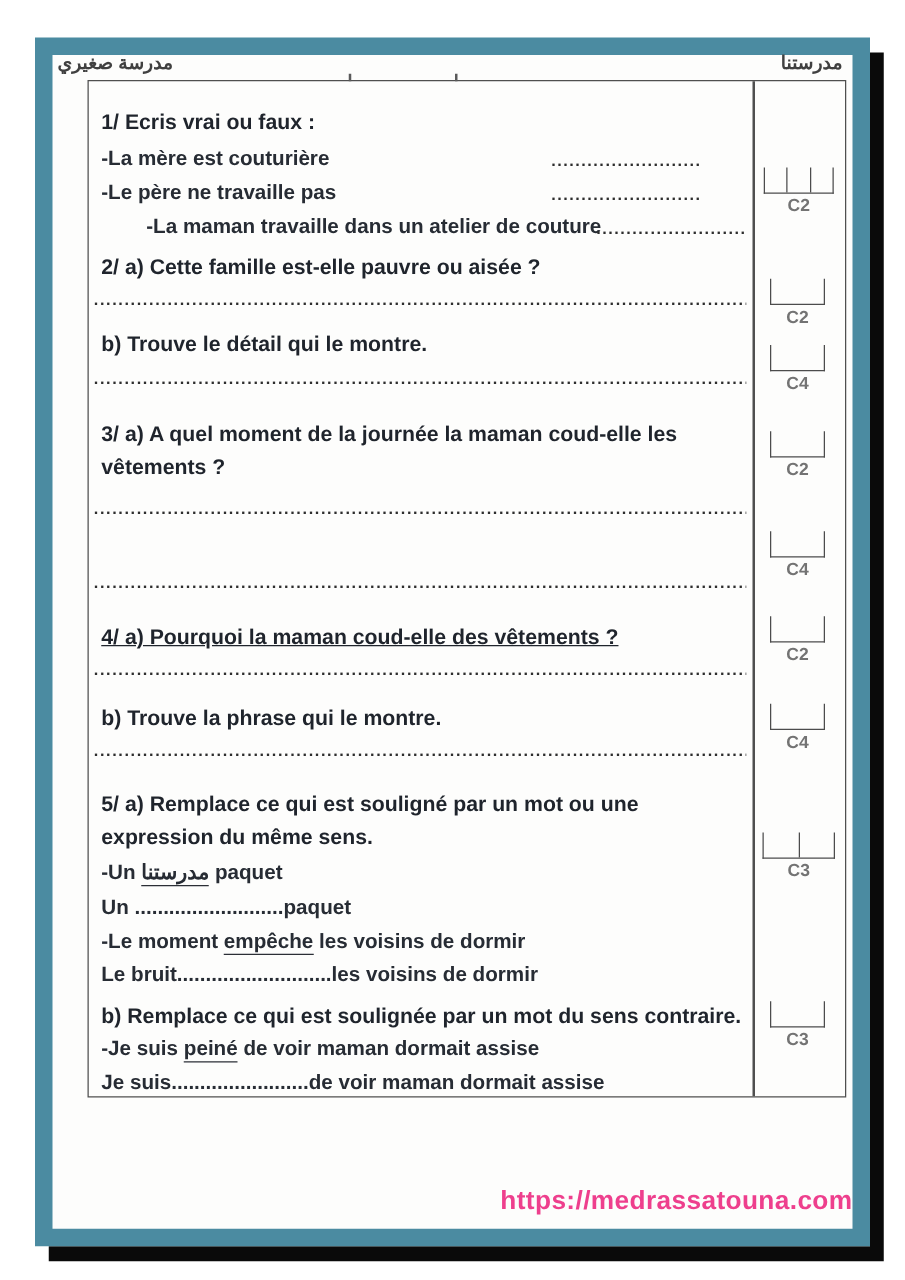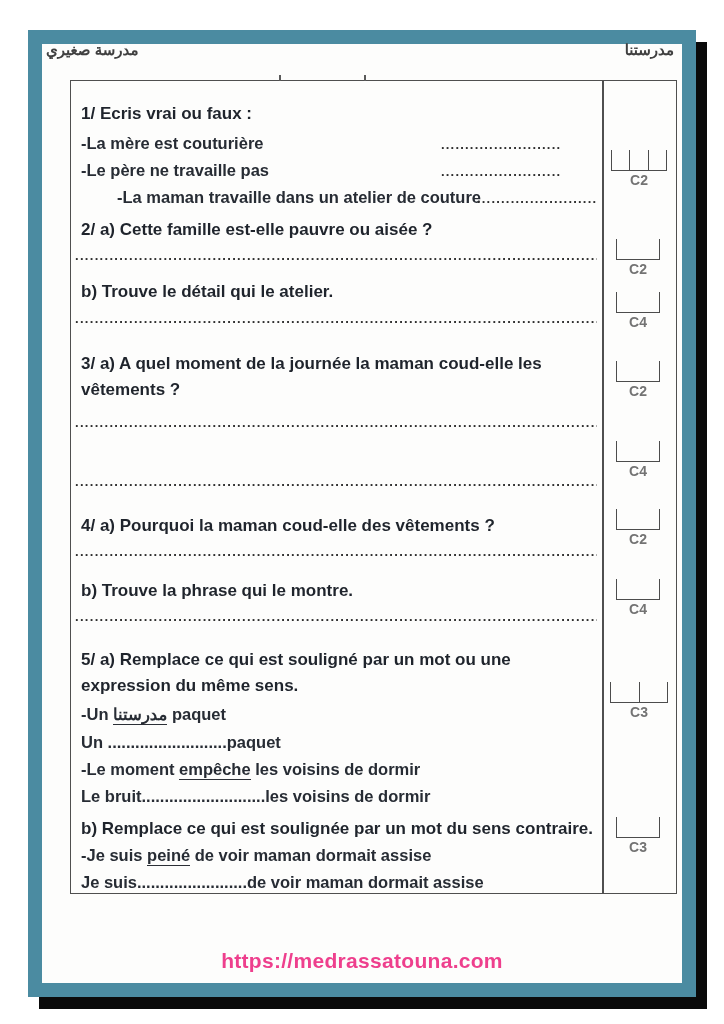--- a/index.html
+++ b/index.html
@@ -12,21 +12,21 @@
     border:14px solid #4b8ba1;background:#fdfdfc;
     box-shadow:11px 12px 0 #0a0a0a;
   }
   .hdr-ar{
     position:absolute;top:-3px;font-size:15px;font-weight:700;color:#404040;
     direction:rtl;letter-spacing:0;
   }
   .hdr-left{left:4px;}
   .hdr-right{right:8px;}
   .sheet{
-    position:absolute;left:28px;top:36px;width:605px;height:812px;
+    position:absolute;left:28px;top:20px;width:605px;height:812px;
     border:1.5px solid #4f4f4f;background:#fdfdfc;
   }
   .score-divider{
     position:absolute;left:531px;top:0;bottom:0;width:1.5px;background:#4f4f4f;
   }
   .tick{
     position:absolute;top:-6px;width:1.5px;height:6px;background:#5a5a5a;
   }
   .blk{position:absolute;left:10px;width:512px;}
   .qtitle{font-size:17px;font-weight:700;line-height:26px;color:#1f242c;}
@@ -43,21 +43,21 @@
   .uline{border-bottom:1.6px solid #2b2f36;padding-bottom:1px;}
   .scorebox{position:absolute;text-align:center;}
   .bracket{
     border-left:1.7px solid #4c4c4c;border-right:1.7px solid #4c4c4c;
     border-bottom:1.7px solid #4c4c4c;height:20px;display:flex;
   }
   .bracket .cell{flex:1;}
   .bracket .cell + .cell{border-left:1.7px solid #4c4c4c;}
   .scorelabel{font-size:14px;font-weight:700;color:#737373;margin-top:1px;}
   .footer-url{
-    position:absolute;left:0;right:0;top:905px;text-align:center;
+    position:absolute;left:0;right:0;top:905px;text-align:right;
     font-size:21px;font-weight:700;color:#ee3f8d;letter-spacing:0.3px;
   }
 </style>
 </head>
 <body>
 
 <div class="frame">
 
   <div class="hdr-ar hdr-left">مدرسة صغيري</div>
   <div class="hdr-ar hdr-right">مدرستنا</div>
@@ -76,28 +76,28 @@
       <span>-Le père ne travaille pas</span>
       <span class="dots">......................................</span>
     </div>
     <div class="q1row qitem" style="top:104px;margin-left:36px;">
       <span>-La maman travaille dans un atelier de couture</span>
       <span class="dots">......................................</span>
     </div>
 
     <div class="blk qtitle" style="top:136px;">2/ a) Cette famille est-elle pauvre ou aisée ?</div>
     <div class="dotline" style="top:167px;">......................................................................................................................................................</div>
-    <div class="blk qtitle" style="top:198px;">b) Trouve le détail qui le atelier.</div>
+    <div class="blk qtitle" style="top:198px;">b) Trouve le détail qui le montre.</div>
     <div class="dotline" style="top:230px;">......................................................................................................................................................</div>
 
     <div class="blk qtitle" style="top:270px;">3/ a) A quel moment de la journée la maman coud-elle les vêtements ?</div>
     <div class="dotline" style="top:334px;">......................................................................................................................................................</div>
     <div class="dotline" style="top:393px;">......................................................................................................................................................</div>
 
-    <div class="blk qtitle" style="top:432px;">4/ a) Pourquoi la maman coud-elle des vêtements ?</div>
+    <div class="blk qtitle" style="top:432px;text-decoration:underline;">4/ a) Pourquoi la maman coud-elle des vêtements ?</div>
     <div class="dotline" style="top:463px;">......................................................................................................................................................</div>
     <div class="blk qtitle" style="top:497px;">b) Trouve la phrase qui le montre.</div>
     <div class="dotline" style="top:528px;">......................................................................................................................................................</div>
 
     <div class="blk qtitle" style="top:566px;">5/ a) Remplace ce qui est souligné par un mot ou une expression du même sens.</div>
     <div class="blk qitem" style="top:621px;">
       <span>-Un </span><span class="uline">مدرستنا</span><span> paquet</span>
     </div>
     <div class="blk qitem" style="top:649px;">
       <span>Un ..........................paquet</span>

